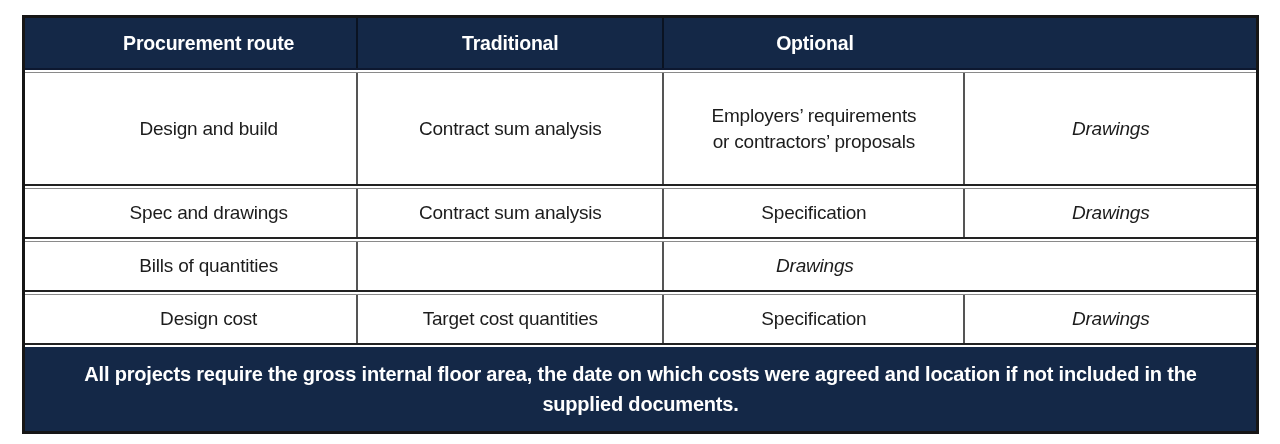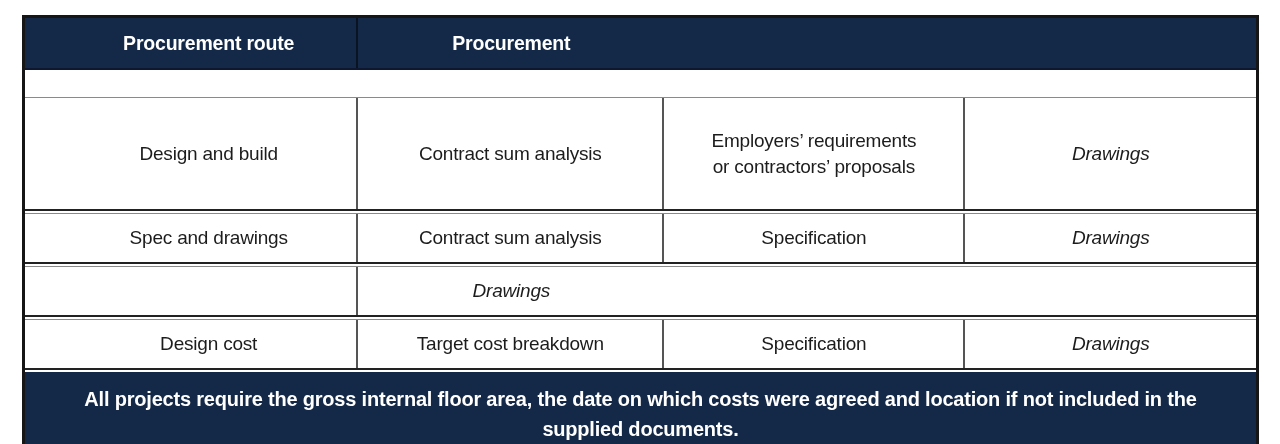--- a/index.html
+++ b/index.html
@@ -59,21 +59,21 @@
     text-align: center;
     font-size: 19px;
     letter-spacing: -0.2px;
     color: #1c1c1c;
     border-right: 2px solid #555555;
     padding: 4px 10px;
     box-sizing: border-box;
     line-height: 1.35;
   }
   .row.body .cell:last-child { border-right: none; font-style: italic; }
-  .row.r1 { min-height: 111px; margin-top: 25px; }
+  .row.r1 { min-height: 111px; }
   .row.r2, .row.r3, .row.r4 { min-height: 48px; }
   .narrow {
     display: inline-block;
     max-width: 205px;
   }
   
   .row.foot {
     background: #142847;
     display: flex;
     align-items: center;
@@ -93,21 +93,22 @@
   }
 </style>
 </head>
 <body>
 
 <div class="stage">
   <div class="proc-table">
 
     <div class="row head">
       <div class="hcell">Procurement route</div>
-      <div class="hcell">Procurement</div>
+      <div class="hcell">Traditional</div>
+      <div class="hcell">Optional</div>
     </div>
 
     <div class="row body r1">
       <div class="cell">
           <span>Design and build</span>
         </div>
       <div class="cell">
           <span>Contract sum analysis</span>
         </div>
       <div class="cell">
@@ -128,33 +129,36 @@
       <div class="cell">
           <span>Specification</span>
         </div>
       <div class="cell">
           <span>Drawings</span>
         </div>
     </div>
 
     <div class="row body r3">
       <div class="cell">
+          <span>Bills of quantities</span>
+        </div>
+      <div class="cell">
           <span></span>
         </div>
       <div class="cell">
           <span>Drawings</span>
         </div>
     </div>
 
     <div class="row body r4">
       <div class="cell">
           <span>Design cost</span>
         </div>
       <div class="cell">
-          <span>Target cost breakdown</span>
+          <span>Target cost quantities</span>
         </div>
       <div class="cell">
           <span>Specification</span>
         </div>
       <div class="cell">
           <span>Drawings</span>
         </div>
     </div>
 
     <div class="row foot">

